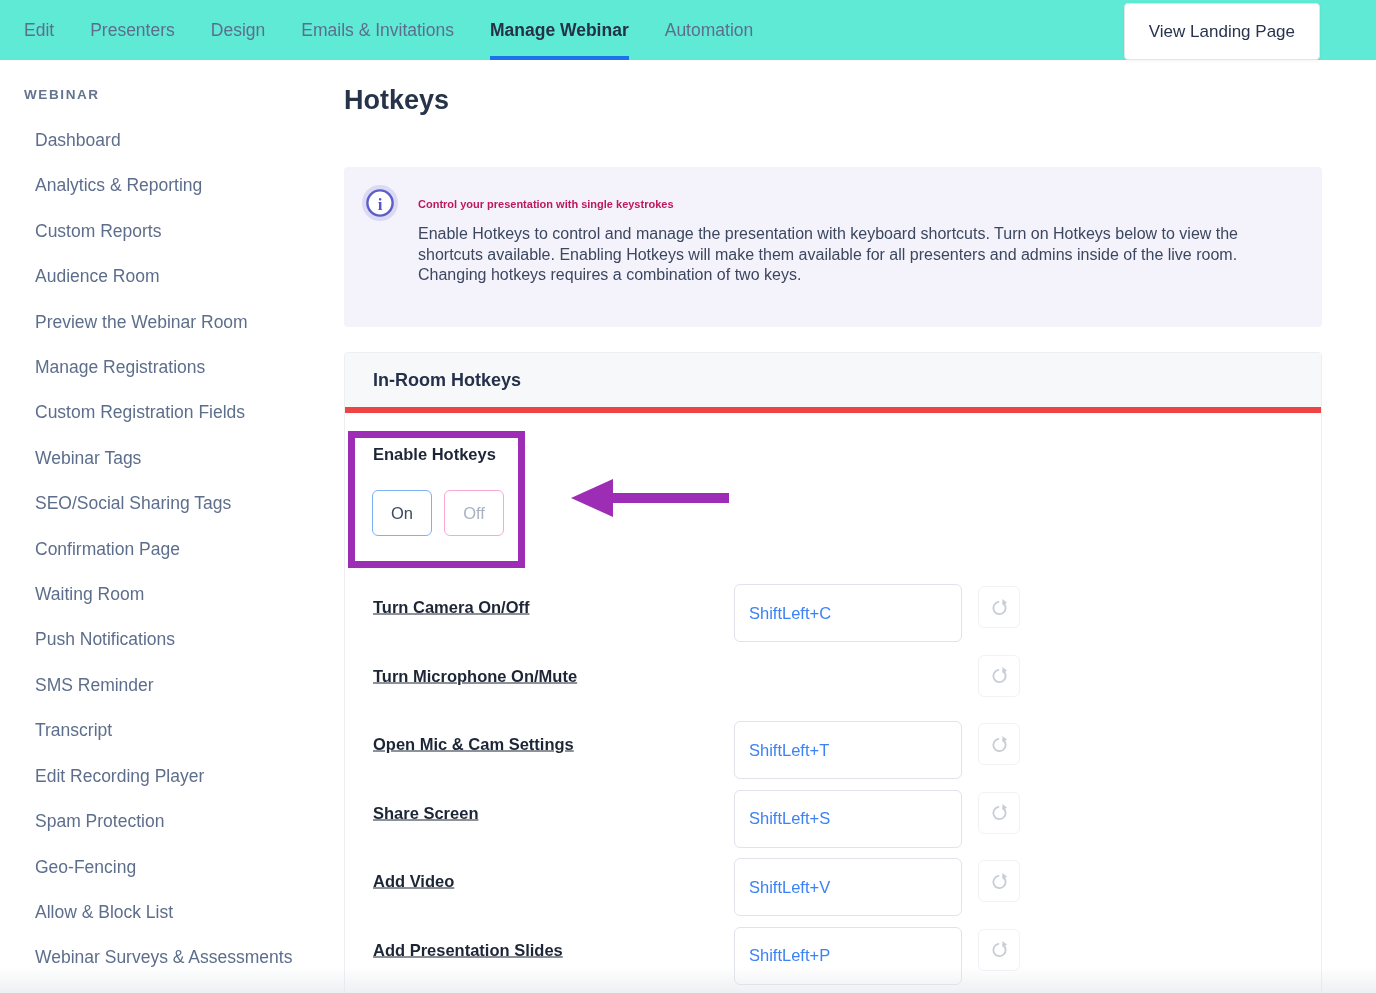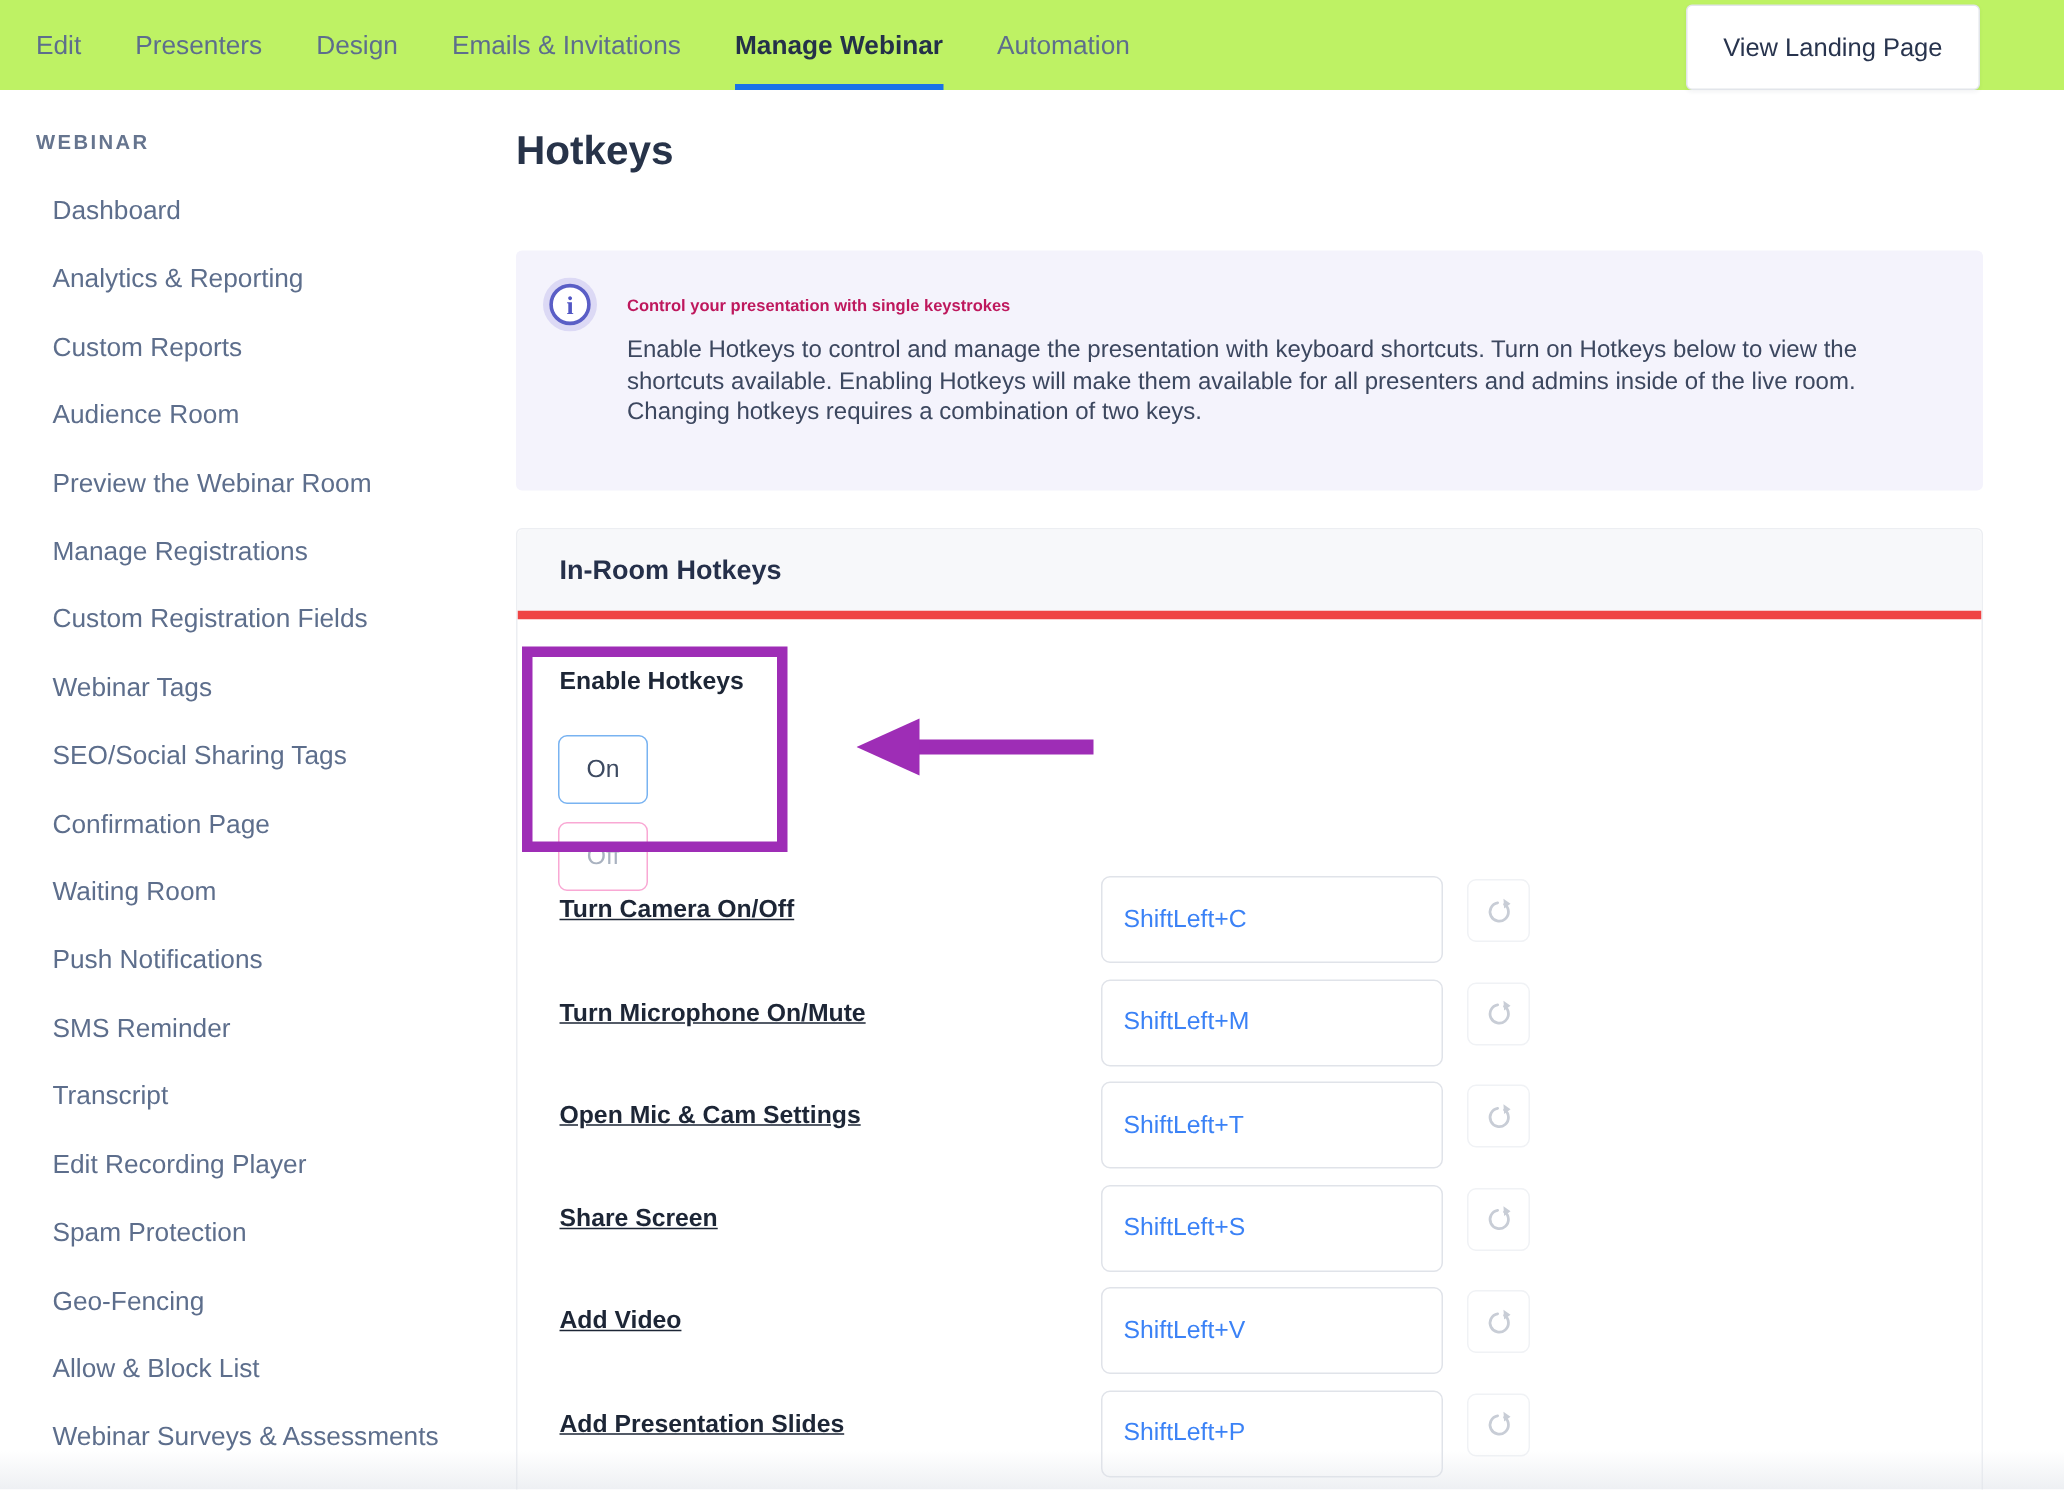--- a/index.html
+++ b/index.html
@@ -8,21 +8,21 @@
     font-family:"Liberation Sans", sans-serif;
     background:#ffffff;
     color:#2c3a56;
     overflow:hidden;
     position:relative;
   }
 
   
   .topnav {
     position:absolute; top:0; left:0; width:1376px; height:60px;
-    background:#bef264;
+    background:#5eead4;
     display:flex; align-items:stretch;
     padding-left:24px;
     z-index:10;
   }
   .tabs { display:flex; gap:36px; align-items:stretch; }
   .tab {
     position:relative;
     display:flex; align-items:center;
     font-size:17.5px; color:#5d6e8c;
     cursor:pointer; white-space:nowrap;
@@ -97,21 +97,21 @@
     border-radius:4px 4px 0 0;
     display:flex; align-items:center; padding-left:28px;
   }
   .card-header span { font-size:18px; font-weight:bold; color:#25304a; }
   .card-body { position:relative; height:640px; }
 
   .enable-label {
     position:absolute; left:28px; top:32px;
     font-size:16.5px; font-weight:bold; color:#1d2636;
   }
-  .toggle-group { position:absolute; left:27px; top:77px; display:flex; gap:12px;flex-direction:column; }
+  .toggle-group { position:absolute; left:27px; top:77px; display:flex; gap:12px; }
   .toggle-btn {
     width:60px; height:46px; border-radius:6px; background:#fff;
     font-size:16.5px; font-family:"Liberation Sans", sans-serif; cursor:pointer;
   }
   .toggle-btn.on  { border:1px solid #79b3f1; color:#3d4a61; }
   .toggle-btn.off { border:1px solid #f9a8d4; color:#a9b2c0; }
 
   
   .annotation-box {
     position:absolute; left:3px; top:78px; width:177px; height:137px;
@@ -218,21 +218,20 @@
     <button class="hk-reset">
       <svg viewBox="0 0 24 24" width="21" height="21">
         <path d="M16.02 6.77 A7 7 0 1 1 10.78 5.61" fill="none" stroke="currentColor" stroke-width="2.1" stroke-linecap="round"></path>
         <polygon points="15.2,2.4 20.6,6.2 15.7,9.9" fill="currentColor"></polygon>
       </svg>
     </button>
   </div>
 
   <div class="hk-row">
     <div class="hk-label">Turn Microphone On/Mute</div>
-    <div class="hk-input">ShiftLeft+M</div>
     <button class="hk-reset">
       <svg viewBox="0 0 24 24" width="21" height="21">
         <path d="M16.02 6.77 A7 7 0 1 1 10.78 5.61" fill="none" stroke="currentColor" stroke-width="2.1" stroke-linecap="round"></path>
         <polygon points="15.2,2.4 20.6,6.2 15.7,9.9" fill="currentColor"></polygon>
       </svg>
     </button>
   </div>
 
   <div class="hk-row">
     <div class="hk-label">Open Mic &amp; Cam Settings</div>

